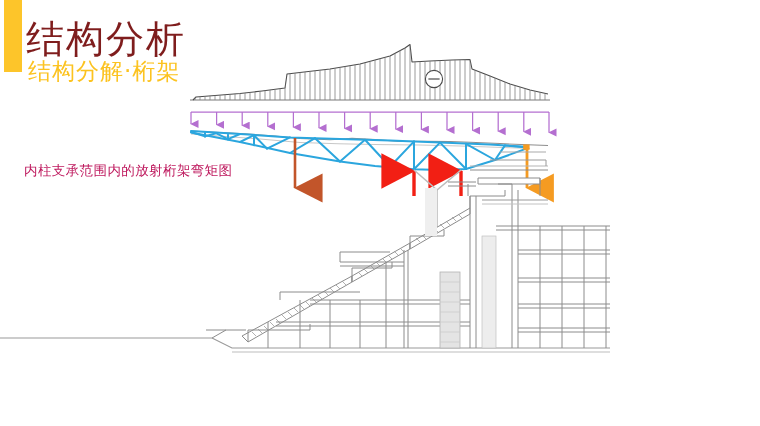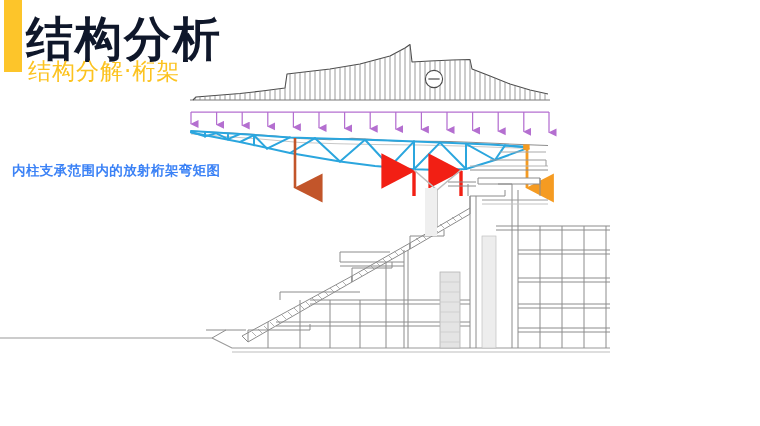--- a/index.html
+++ b/index.html
@@ -11,36 +11,36 @@
   }
   #slide{position:absolute;inset:0;width:760px;height:426px;background:#fff;overflow:hidden;}
 
   
   .accent-bar{
     position:absolute;left:4px;top:0;width:18px;height:72px;
     background:#fdc52a;
   }
   .title-main{
     position:absolute;left:26px;top:12px;
-    font-size:47px;line-height:54px;
-    color:#0f172a;letter-spacing:2px;
-    font-weight:700;white-space:nowrap;
+    font-size:38px;line-height:54px;
+    color:#7f1d1d;letter-spacing:2px;
+    font-weight:400;white-space:nowrap;
   }
   .title-sub{
     position:absolute;left:28px;top:58px;
     font-size:23px;line-height:27px;
     color:#fcc320;letter-spacing:1px;
     font-weight:400;white-space:nowrap;
   }
 
   
   .note-left{
-    position:absolute;left:12px;top:160px;
-    font-size:13.5px;line-height:20px;color:#3b82f6;
-    white-space:nowrap;letter-spacing:.4px;font-weight:bold;
+    position:absolute;left:24px;top:160px;
+    font-size:13.5px;line-height:20px;color:#be185d;
+    white-space:nowrap;letter-spacing:.4px;
   }
   .caption-bottom{
     position:absolute;left:308px;top:370px;
     font-size:20px;line-height:26px;color:#f5b429;
     letter-spacing:2px;white-space:nowrap;
   }
 
   
   .stage{position:absolute;left:0;top:0;width:760px;height:426px;}
   .stage svg{display:block;}

